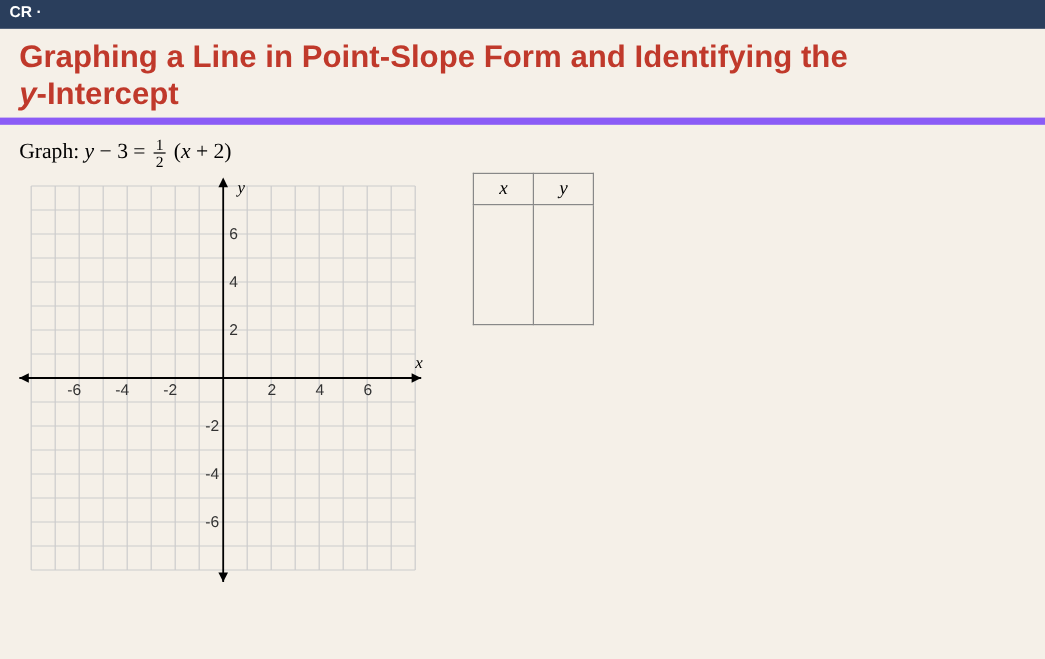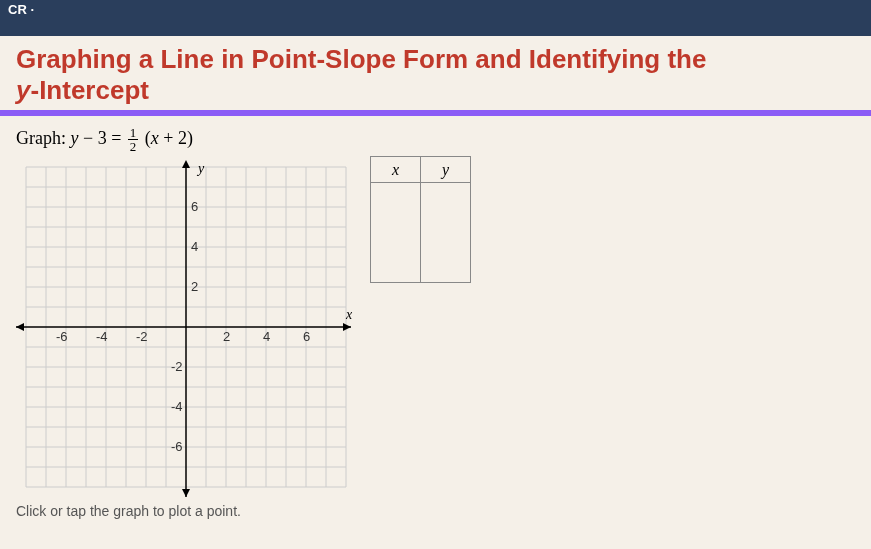--- a/index.html
+++ b/index.html
@@ -10,37 +10,37 @@
       height: 549px;
       overflow: hidden;
       position: relative;
     }
     .top-bar {
       background: #2a3e5c;
       color: #fff;
       padding: 2px 8px;
       font-size: 13px;
       font-weight: bold;
-      height: 36px;
+      height: 24px;
     }
     .header {
       padding: 8px 16px 4px 16px;
       border-bottom: 6px solid #8b5cf6;
     }
     .title {
       color: #c0392b;
       font-size: 26px;
       font-weight: bold;
       line-height: 1.2;
     }
     .title .ital { font-style: italic; }
     .content {
       display: flex;
       padding: 10px 16px;
-      gap: 14px;
+      gap: 38px;
     }
     .left-col { flex: 0 0 auto; }
     .equation {
       font-size: 18px;
       margin-bottom: 4px;
       font-family: 'Georgia', serif;
     }
     .equation .var { font-style: italic; }
     .frac {
       display: inline-block;
@@ -170,21 +170,20 @@
           <text x="40" y="184">-6</text>
           <text x="175" y="134">2</text>
           <text x="175" y="94">4</text>
           <text x="175" y="54">6</text>
           <text x="155" y="214">-2</text>
           <text x="155" y="254">-4</text>
           <text x="155" y="294">-6</text>
         </g>
       </svg>
     </div>
-    <div class="instruction">Click or tap the graph to plot a point.</div>
   </div>
 
   <div class="right-col">
     <table class="xy-table">
       <tbody>
           <tr>
         <th>x</th>
         <th>y</th>
       </tr>
       <tr>

